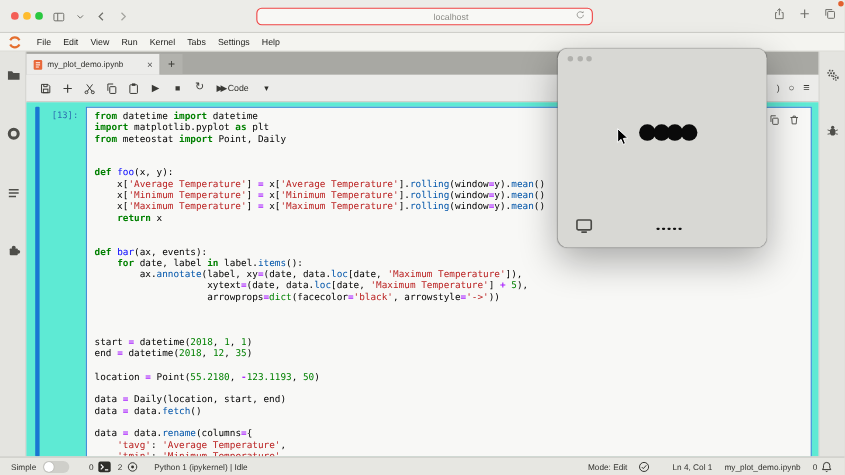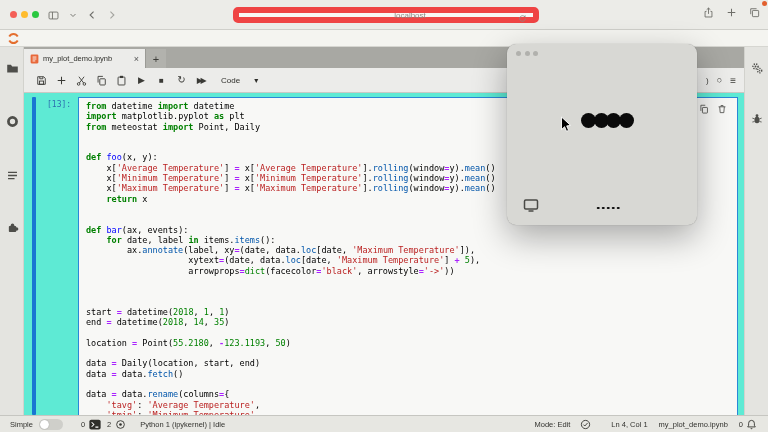--- a/index.html
+++ b/index.html
@@ -5,21 +5,21 @@
   html,body{margin:0;padding:0;background:#c8c8c4;}
   *{box-sizing:border-box;}
   .screen{position:relative;width:768px;height:432px;background:#e9e9e4;overflow:hidden;
           font-family:"Liberation Sans",sans-serif;-webkit-font-smoothing:antialiased;}
 
   
   .chrome{position:absolute;top:0;left:0;right:0;height:30px;background:#ecece8;border-bottom:1px solid #cfcfca;}
   .t-dot{position:absolute;top:11px;width:7px;height:7px;border-radius:50%;}
   .chrome-left{position:absolute;left:32px;top:7px;display:flex;align-items:center;gap:10px;color:#6e6e69;font-size:11px;}
   .chrome-left .ci{display:flex;align-items:center;justify-content:center;height:16px;}
-  .urlbar{position:absolute;left:233px;top:7px;width:306px;height:16px;background:#f8f8f5;border:6px solid #ef4444;
+  .urlbar{position:absolute;left:233px;top:7px;width:306px;height:16px;background:#f8f8f5;border:1px solid #ef4444;
           border-radius:5px;color:#8a8a85;font-size:8px;display:flex;align-items:center;justify-content:center;padding-left:48px;}
   .urlbar .reload{position:absolute;right:6px;top:1px;font-size:9px;color:#8a8a85;}
   .chrome-right{position:absolute;right:8px;top:7px;display:flex;align-items:center;gap:12px;color:#6e6e69;}
   .rec-dot{position:absolute;right:1px;top:1px;width:5px;height:5px;border-radius:50%;background:#e2602f;}
 
   
   .menubar{position:absolute;top:30px;left:0;right:0;height:17px;background:#f4f4f0;border-bottom:1px solid #d6d6d1;
            display:flex;align-items:center;font-size:8px;color:#1f1f1c;}
   .jlogo{margin:0 8px 0 7px;display:flex;align-items:center;}
   .menu-item{padding:0 5.5px;cursor:default;}
@@ -35,21 +35,21 @@
   .tab{height:19px;background:#ececea;display:flex;align-items:center;gap:4px;padding:0 6px;font-size:7.5px;color:#2e2e2a;width:122px;border-right:1px solid #9a9a95;}
   .tab .lbl{flex:1;white-space:nowrap;overflow:hidden;}
   .tab .closex{color:#555;font-size:9px;}
   .newtab{width:20px;height:19px;display:flex;align-items:center;justify-content:center;color:#3c3c38;font-size:11px;background:#b2b2ad;}
 
   
   .nbtoolbar{position:absolute;left:24px;right:24px;top:68px;height:25px;background:#ececea;border-bottom:1px solid #c9c9c4;
              display:flex;align-items:center;font-size:8px;color:#3a3a36;padding:0 8px 0 12px;}
   .tb-icons{display:flex;align-items:center;gap:9px;}
   .ticon{width:11px;height:11px;display:flex;align-items:center;justify-content:center;font-size:8px;color:#3a3a36;}
-  .celltype{margin-left:14px;display:flex;align-items:center;gap:14px;color:#2e2e2a;}
+  .celltype{display:flex;align-items:center;gap:14px;color:#2e2e2a;}
   .tb-right{margin-left:auto;display:flex;align-items:center;gap:8px;color:#3a3a36;}
 
   
   .nbarea{position:absolute;left:24px;right:24px;top:93px;bottom:17px;background:#5eead4;overflow:hidden;}
   .collapser{position:absolute;left:8px;top:4px;bottom:0;width:4px;background:#1976d2;border-radius:1px;}
   .prompt{position:absolute;left:23px;top:7px;font-family:"DejaVu Sans Mono",monospace;font-size:8px;color:#2d6fb0;}
   .cell{position:absolute;left:54px;top:4px;right:6px;bottom:-2px;background:#f8f8f6;border:1px solid #2b87d8;}
   .cell pre{margin:0;padding:3px 0 0 7px;font-family:"DejaVu Sans Mono",monospace;font-size:8.5px;line-height:10.3px;color:#000;}
   .ck{color:#008000;font-weight:bold;} .cd{color:#0000ff;} .cs{color:#ba2121;}
   .co{color:#aa22ff;font-weight:bold;} .cn{color:#008000;} .cp{color:#0055aa;} .cb{color:#008000;}
@@ -141,20 +141,30 @@
     <span class="rec-dot"></span>
   </div>
 
   <div class="menubar">
     <span class="jlogo">
         <svg width="13" height="13" viewBox="0 0 16 16" fill="none" stroke="#e46e2e" stroke-width="2.4">
           <path d="M2.8 5.6c1.2-2.1 3-3.2 5.2-3.2s4 1.1 5.2 3.2"></path>
           <path d="M13.2 10.4c-1.2 2.1-3 3.2-5.2 3.2s-4-1.1-5.2-3.2"></path>
         </svg>
       </span>
+    <span id="menu-items" style="display:flex">
+        <span class="menu-item">File</span>
+        <span class="menu-item">Edit</span>
+        <span class="menu-item">View</span>
+        <span class="menu-item">Run</span>
+        <span class="menu-item">Kernel</span>
+        <span class="menu-item">Tabs</span>
+        <span class="menu-item">Settings</span>
+        <span class="menu-item">Help</span>
+      </span>
   </div>
 
   <div class="rail left" id="left-rail">
       <span class="ricon" style="top: 13px;">
         <svg width="13" height="13" viewBox="0 0 16 16" fill="none" stroke="currentColor" stroke-width="1.3">
           <path d="M1.5 13V3.5h4.6l1.5 1.9h6.9V13z" fill="currentColor" stroke="none"></path>
         </svg>
       </span>
       <span class="ricon" style="top: 66px;">
         <svg width="13" height="13" viewBox="0 0 16 16" fill="none" stroke="currentColor" stroke-width="1.3">
@@ -276,29 +286,29 @@
 
 
 <span class="ck">def</span><span> </span><span class="cd">foo</span><span>(x, y):</span>
 <span>    x[</span><span class="cs">'Average Temperature'</span><span>] </span><span class="co">=</span><span> x[</span><span class="cs">'Average Temperature'</span><span>].</span><span class="cp">rolling</span><span>(window</span><span class="co">=</span><span>y).</span><span class="cp">mean</span><span>()</span>
 <span>    x[</span><span class="cs">'Minimum Temperature'</span><span>] </span><span class="co">=</span><span> x[</span><span class="cs">'Minimum Temperature'</span><span>].</span><span class="cp">rolling</span><span>(window</span><span class="co">=</span><span>y).</span><span class="cp">mean</span><span>()</span>
 <span>    x[</span><span class="cs">'Maximum Temperature'</span><span>] </span><span class="co">=</span><span> x[</span><span class="cs">'Maximum Temperature'</span><span>].</span><span class="cp">rolling</span><span>(window</span><span class="co">=</span><span>y).</span><span class="cp">mean</span><span>()</span>
 <span>    </span><span class="ck">return</span><span> x</span>
 
 
 <span class="ck">def</span><span> </span><span class="cd">bar</span><span>(ax, events):</span>
-<span>    </span><span class="ck">for</span><span> date, label </span><span class="ck">in</span><span> items.</span><span class="cp">items</span><span>():</span>
+<span>    </span><span class="ck">for</span><span> date, label </span><span class="ck">in</span><span> label.</span><span class="cp">items</span><span>():</span>
 <span>        ax.</span><span class="cp">annotate</span><span>(label, xy</span><span class="co">=</span><span>(date, data.</span><span class="cp">loc</span><span>[date, </span><span class="cs">'Maximum Temperature'</span><span>]),</span>
 <span>                    xytext</span><span class="co">=</span><span>(date, data.</span><span class="cp">loc</span><span>[date, </span><span class="cs">'Maximum Temperature'</span><span>] </span><span class="co">+</span><span> </span><span class="cn">5</span><span>),</span>
 <span>                    arrowprops</span><span class="co">=</span><span class="cb">dict</span><span>(facecolor</span><span class="co">=</span><span class="cs">'black'</span><span>, arrowstyle</span><span class="co">=</span><span class="cs">'-&gt;'</span><span>))</span>
 
 
 
 <span>start </span><span class="co">=</span><span> datetime(</span><span class="cn">2018</span><span>, </span><span class="cn">1</span><span>, </span><span class="cn">1</span><span>)</span>
-<span>end </span><span class="co">=</span><span> datetime(</span><span class="cn">2018</span><span>, </span><span class="cn">14</span><span>, </span><span class="cn">35</span><span>)</span>
+<span>end </span><span class="co">=</span><span> datetime(</span><span class="cn">2018</span><span>, </span><span class="cn">12</span><span>, </span><span class="cn">35</span><span>)</span>
 
 <span>location </span><span class="co">=</span><span> Point(</span><span class="cn">55.2180</span><span>, </span><span class="co">-</span><span class="cn">123.1193</span><span>, </span><span class="cn">50</span><span>)</span>
 
 <span>data </span><span class="co">=</span><span> Daily(location, start, end)</span>
 <span>data </span><span class="co">=</span><span> data.</span><span class="cp">fetch</span><span>()</span>
 
 <span>data </span><span class="co">=</span><span> data.</span><span class="cp">rename</span><span>(columns</span><span class="co">=</span><span>{</span>
 <span>    </span><span class="cs">'tavg'</span><span>: </span><span class="cs">'Average Temperature'</span><span>,</span>
 <span>    </span><span class="cs">'tmin'</span><span>: </span><span class="cs">'Minimum Temperature'</span><span>,</span>
 </pre>

